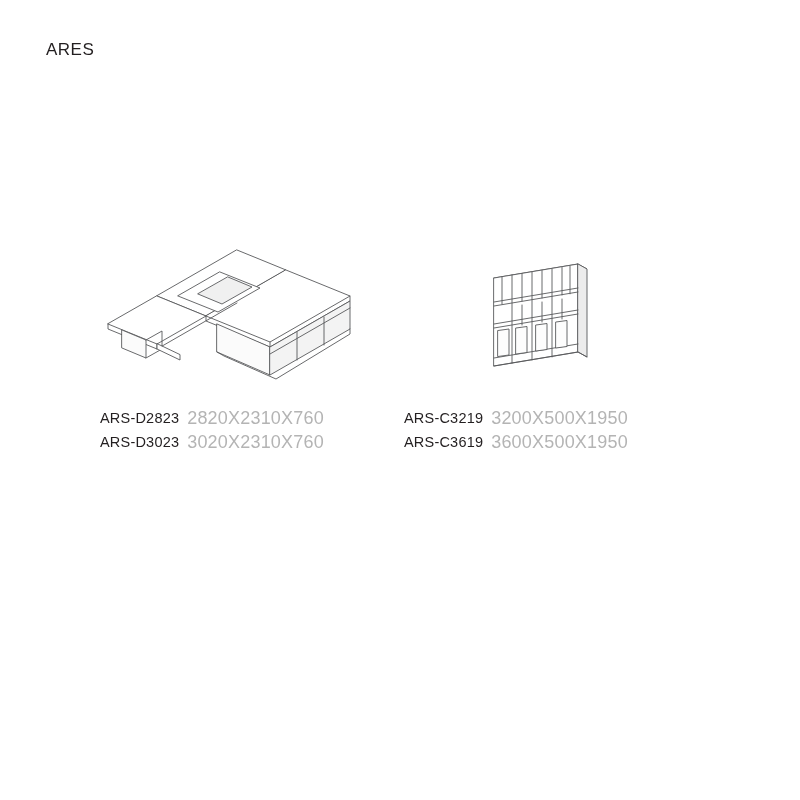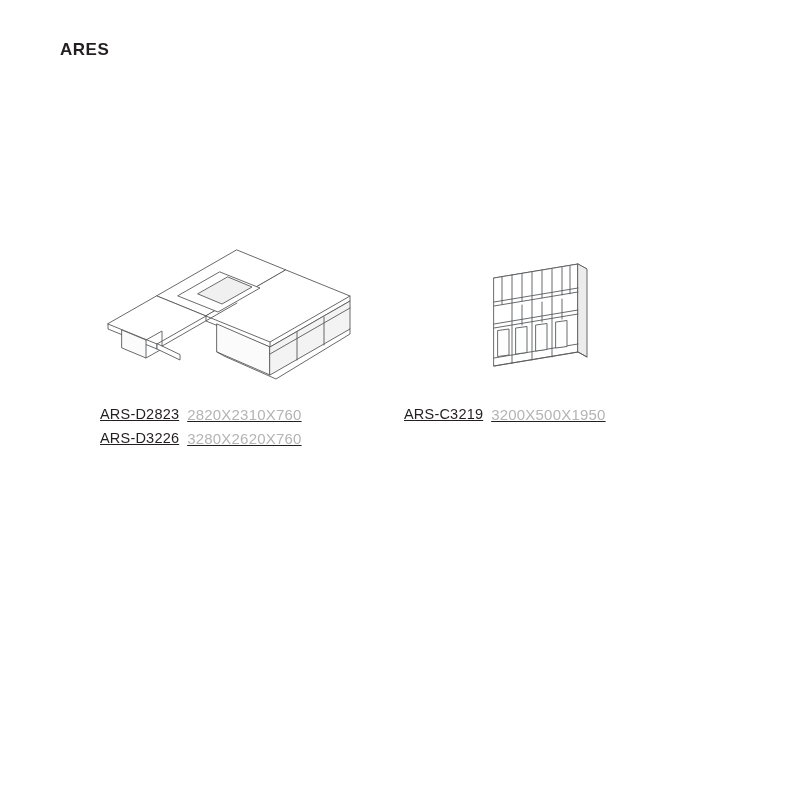--- a/index.html
+++ b/index.html
@@ -11,24 +11,24 @@
     width: 800px;
     height: 800px;
     position: relative;
     font-family: "Liberation Sans", sans-serif;
     color: #231f20;
     overflow: hidden;
   }
 
   .page-title {
     position: absolute;
-    left: 60px;
+    left: 46px;
     top: 40px;
     font-size: 17px;
-    font-weight: bold;
+    font-weight: normal;
     letter-spacing: 0.5px;
     color: #231f20;
   }
 
   
   .figure {
     position: absolute;
   }
   #figure-desk {
     left: 100px;
@@ -56,32 +56,31 @@
   #spec-list-desk {
     left: 100px;
     top: 406px;
   }
   #spec-list-cabinet {
     left: 404px;
     top: 406px;
   }
   .spec-row {
     display: flex;
-    align-items: flex-start;
+    align-items: center;
     height: 24px;
     white-space: nowrap;
-    text-decoration: underline;
   }
   .spec-code {
     font-size: 14.5px;
     color: #231f20;
     letter-spacing: 0.2px;
   }
   .spec-dims {
-    font-size: 15px;
+    font-size: 18px;
     color: #b4b4b4;
     letter-spacing: 0.2px;
     margin-left: 8px;
   }
 </style>
 </head>
 <body>
 
 <div class="page-title">ARES</div>
 
@@ -154,23 +153,27 @@
     <polyline points="14,108 98,94 107,99"></polyline>
   </svg>
 </div>
 
 <div class="spec-list" id="spec-list-desk">
   <div class="spec-row">
     <span class="spec-code">ARS-D2823</span>
     <span class="spec-dims">2820X2310X760</span>
   </div>
   <div class="spec-row">
-    <span class="spec-code">ARS-D3226</span>
-    <span class="spec-dims">3280X2620X760</span>
+    <span class="spec-code">ARS-D3023</span>
+    <span class="spec-dims">3020X2310X760</span>
   </div>
 </div>
 
 <div class="spec-list" id="spec-list-cabinet">
   <div class="spec-row">
     <span class="spec-code">ARS-C3219</span>
     <span class="spec-dims">3200X500X1950</span>
   </div>
+  <div class="spec-row">
+    <span class="spec-code">ARS-C3619</span>
+    <span class="spec-dims">3600X500X1950</span>
+  </div>
 </div>
 
 </body></html>

